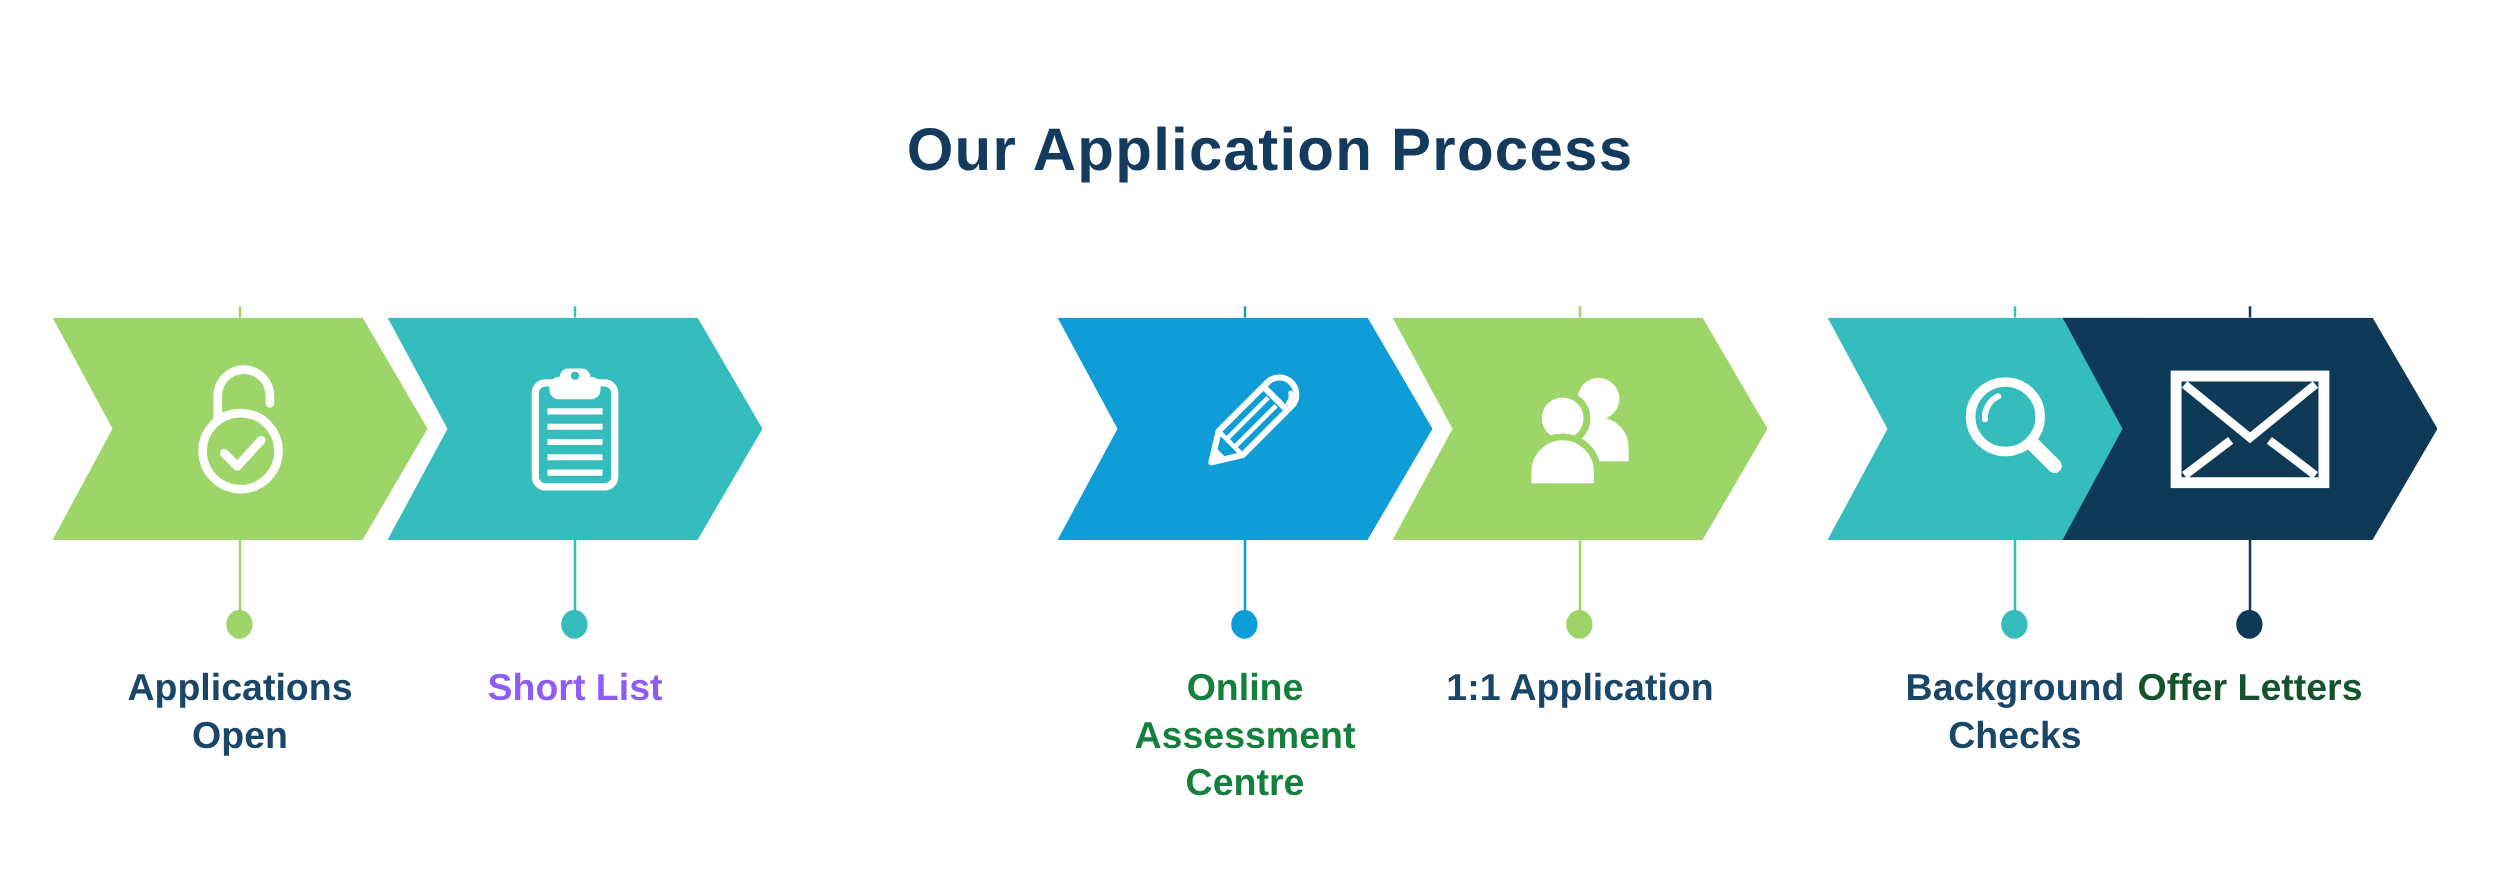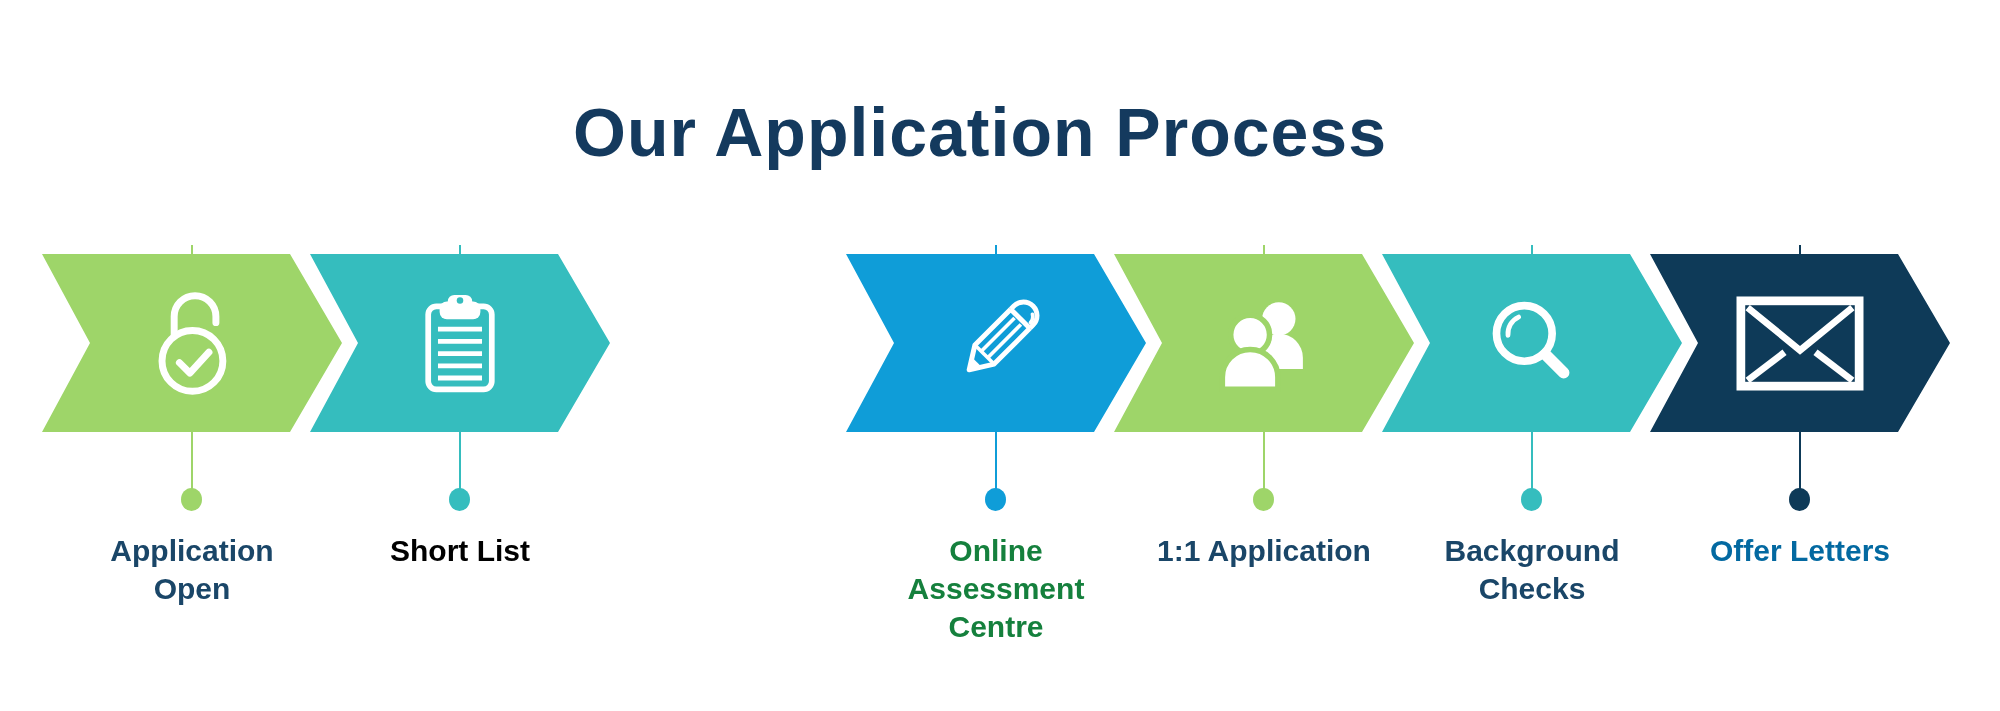--- a/index.html
+++ b/index.html
@@ -3,22 +3,23 @@
 <meta charset="utf-8">
 <style>
   html,body { margin:0; padding:0; }
   body {
     width:2000px; height:711px; background:#ffffff;
     font-family:"Liberation Sans", sans-serif;
     position:relative; overflow:hidden;
   }
   .page-title {
     position:absolute; top:92px; left:0; width:1960px; margin:0;
-    text-align:center; font-size:68px; font-weight:bold; letter-spacing:1px;
+    text-align:center; font-size:48px; font-weight:bold; letter-spacing:1px;
     line-height:1.2;
+    padding-left:36px;
   }
   .band { position:absolute; inset:0; }
   .step { position:absolute; top:0; width:300px; height:711px; }
   .chev {
     position:absolute; top:254px; left:0; width:300px; height:178px;
     display:flex; align-items:center; justify-content:center;
     clip-path:polygon(0 0, 248px 0, 300px 50%, 248px 100%, 0 100%, 48px 50%);
   }
   .icon { display:block; line-height:0; }
   .stub  { position:absolute; left:149px; top:245px; width:2px; height:9px; }
@@ -40,21 +41,21 @@
     <div class="stub" style="background: rgb(158, 213, 105);"></div>
     <div class="chev" style="background: rgb(158, 213, 105);">
       <span class="icon"><svg viewBox="0 0 115 130" width="100" height="113">
       <path d="M37 55 V34 a24 24 0 0 1 48 0 v7" fill="none" stroke="#fff" stroke-width="8" stroke-linecap="round"></path>
       <circle cx="58" cy="85" r="35" fill="none" stroke="#fff" stroke-width="8"></circle>
       <path d="M43 87 l12 12 l22 -24" fill="none" stroke="#fff" stroke-width="8" stroke-linecap="round" stroke-linejoin="round"></path>
     </svg></span>
     </div>
     <div class="vline" style="background: rgb(158, 213, 105);"></div>
     <div class="dot" style="background: rgb(158, 213, 105);"></div>
-    <div class="label" style="color: rgb(26, 70, 104);">Application
+    <div class="label" style="color: rgb(26, 70, 104);">Applications
 Open</div>
   </div>
       <div class="step" style="left: 310px;">
     <div class="stub" style="background: rgb(53, 189, 190);"></div>
     <div class="chev" style="background: rgb(53, 189, 190);">
       <span class="icon"><svg viewBox="0 0 110 130" width="90" height="106">
       <rect x="16" y="20" width="78" height="102" rx="10" fill="none" stroke="#fff" stroke-width="7"></rect>
       <rect x="30" y="14" width="50" height="22" rx="9" fill="#fff"></rect>
       <rect x="40" y="6" width="30" height="16" rx="8" fill="#fff"></rect>
       <circle cx="55" cy="13" r="4" fill="#35BDBE"></circle>
@@ -62,21 +63,21 @@
         <line x1="28" y1="48" x2="82" y2="48"></line>
                 <line x1="28" y1="63" x2="82" y2="63"></line>
         <line x1="28" y1="78" x2="82" y2="78"></line>
                 <line x1="28" y1="93" x2="82" y2="93"></line>
         <line x1="28" y1="108" x2="82" y2="108"></line>
       </g>
     </svg></span>
     </div>
     <div class="vline" style="background: rgb(53, 189, 190);"></div>
     <div class="dot" style="background: rgb(53, 189, 190);"></div>
-    <div class="label" style="color: #000000;">Short List</div>
+    <div class="label" style="color: #8b5cf6;">Short List</div>
   </div>
       <div class="step" style="left: 846px;">
     <div class="stub" style="background: rgb(15, 157, 216);"></div>
     <div class="chev" style="background: rgb(15, 157, 216);">
       <span class="icon"><svg viewBox="0 0 124 124" width="112" height="112">
       <g transform="rotate(45 62 62)" fill="none" stroke="#fff" stroke-width="5.5" stroke-linejoin="round">
         <path d="M47 24 v-5 a15 15 0 0 1 30 0 v5"></path>
         <line x1="47" y1="24" x2="77" y2="24"></line>
         <path d="M68 11 a10 10 0 0 1 5 8" stroke-width="4" stroke-linecap="round"></path>
         <path d="M47 24 v56 l15 24 l15 -24 v-56"></path>
@@ -100,21 +101,21 @@
       <circle cx="72" cy="28" r="18" fill="#fff"></circle>
       <path d="M46 82 v-12 a26 26 0 0 1 52 0 v12 z" fill="#fff"></path>
       <circle cx="41" cy="45" r="21" fill="#fff" stroke="#9ED569" stroke-width="6"></circle>
       <path d="M11 104 v-13 a30 30 0 0 1 60 0 v13 z" fill="#fff" stroke="#9ED569" stroke-width="6"></path>
     </svg></span>
     </div>
     <div class="vline" style="background: rgb(158, 213, 105);"></div>
     <div class="dot" style="background: rgb(158, 213, 105);"></div>
     <div class="label" style="color: rgb(26, 70, 104);">1:1 Application</div>
   </div>
-      <div class="step" style="left: 1382px;">
+      <div class="step" style="left: 1462px;">
     <div class="stub" style="background: rgb(53, 189, 190);"></div>
     <div class="chev" style="background: rgb(53, 189, 190);">
       <span class="icon"><svg viewBox="0 0 100 100" width="96" height="96">
       <circle cx="42" cy="40" r="29" fill="none" stroke="#fff" stroke-width="8"></circle>
       <path d="M25 42 a19 19 0 0 1 11 -19" fill="none" stroke="#fff" stroke-width="5" stroke-linecap="round"></path>
       <line x1="64" y1="62" x2="83" y2="81" stroke="#fff" stroke-width="12" stroke-linecap="round"></line>
     </svg></span>
     </div>
     <div class="vline" style="background: rgb(53, 189, 190);"></div>
     <div class="dot" style="background: rgb(53, 189, 190);"></div>
@@ -126,16 +127,16 @@
     <div class="chev" style="background: rgb(14, 58, 88);">
       <span class="icon"><svg viewBox="0 0 132 98" width="128" height="95">
       <rect x="5" y="5" width="122" height="88" fill="none" stroke="#fff" stroke-width="9"></rect>
       <path d="M12 12 L66 56 L120 12" fill="none" stroke="#fff" stroke-width="7"></path>
       <path d="M12 87 L50 58" fill="none" stroke="#fff" stroke-width="7"></path>
       <path d="M120 87 L82 58" fill="none" stroke="#fff" stroke-width="7"></path>
     </svg></span>
     </div>
     <div class="vline" style="background: rgb(14, 58, 88);"></div>
     <div class="dot" style="background: rgb(14, 58, 88);"></div>
-    <div class="label" style="color: #0369a1;">Offer Letters</div>
+    <div class="label" style="color: #14532d;">Offer Letters</div>
   </div>
     </div>
 </div>
 
 </body></html>

